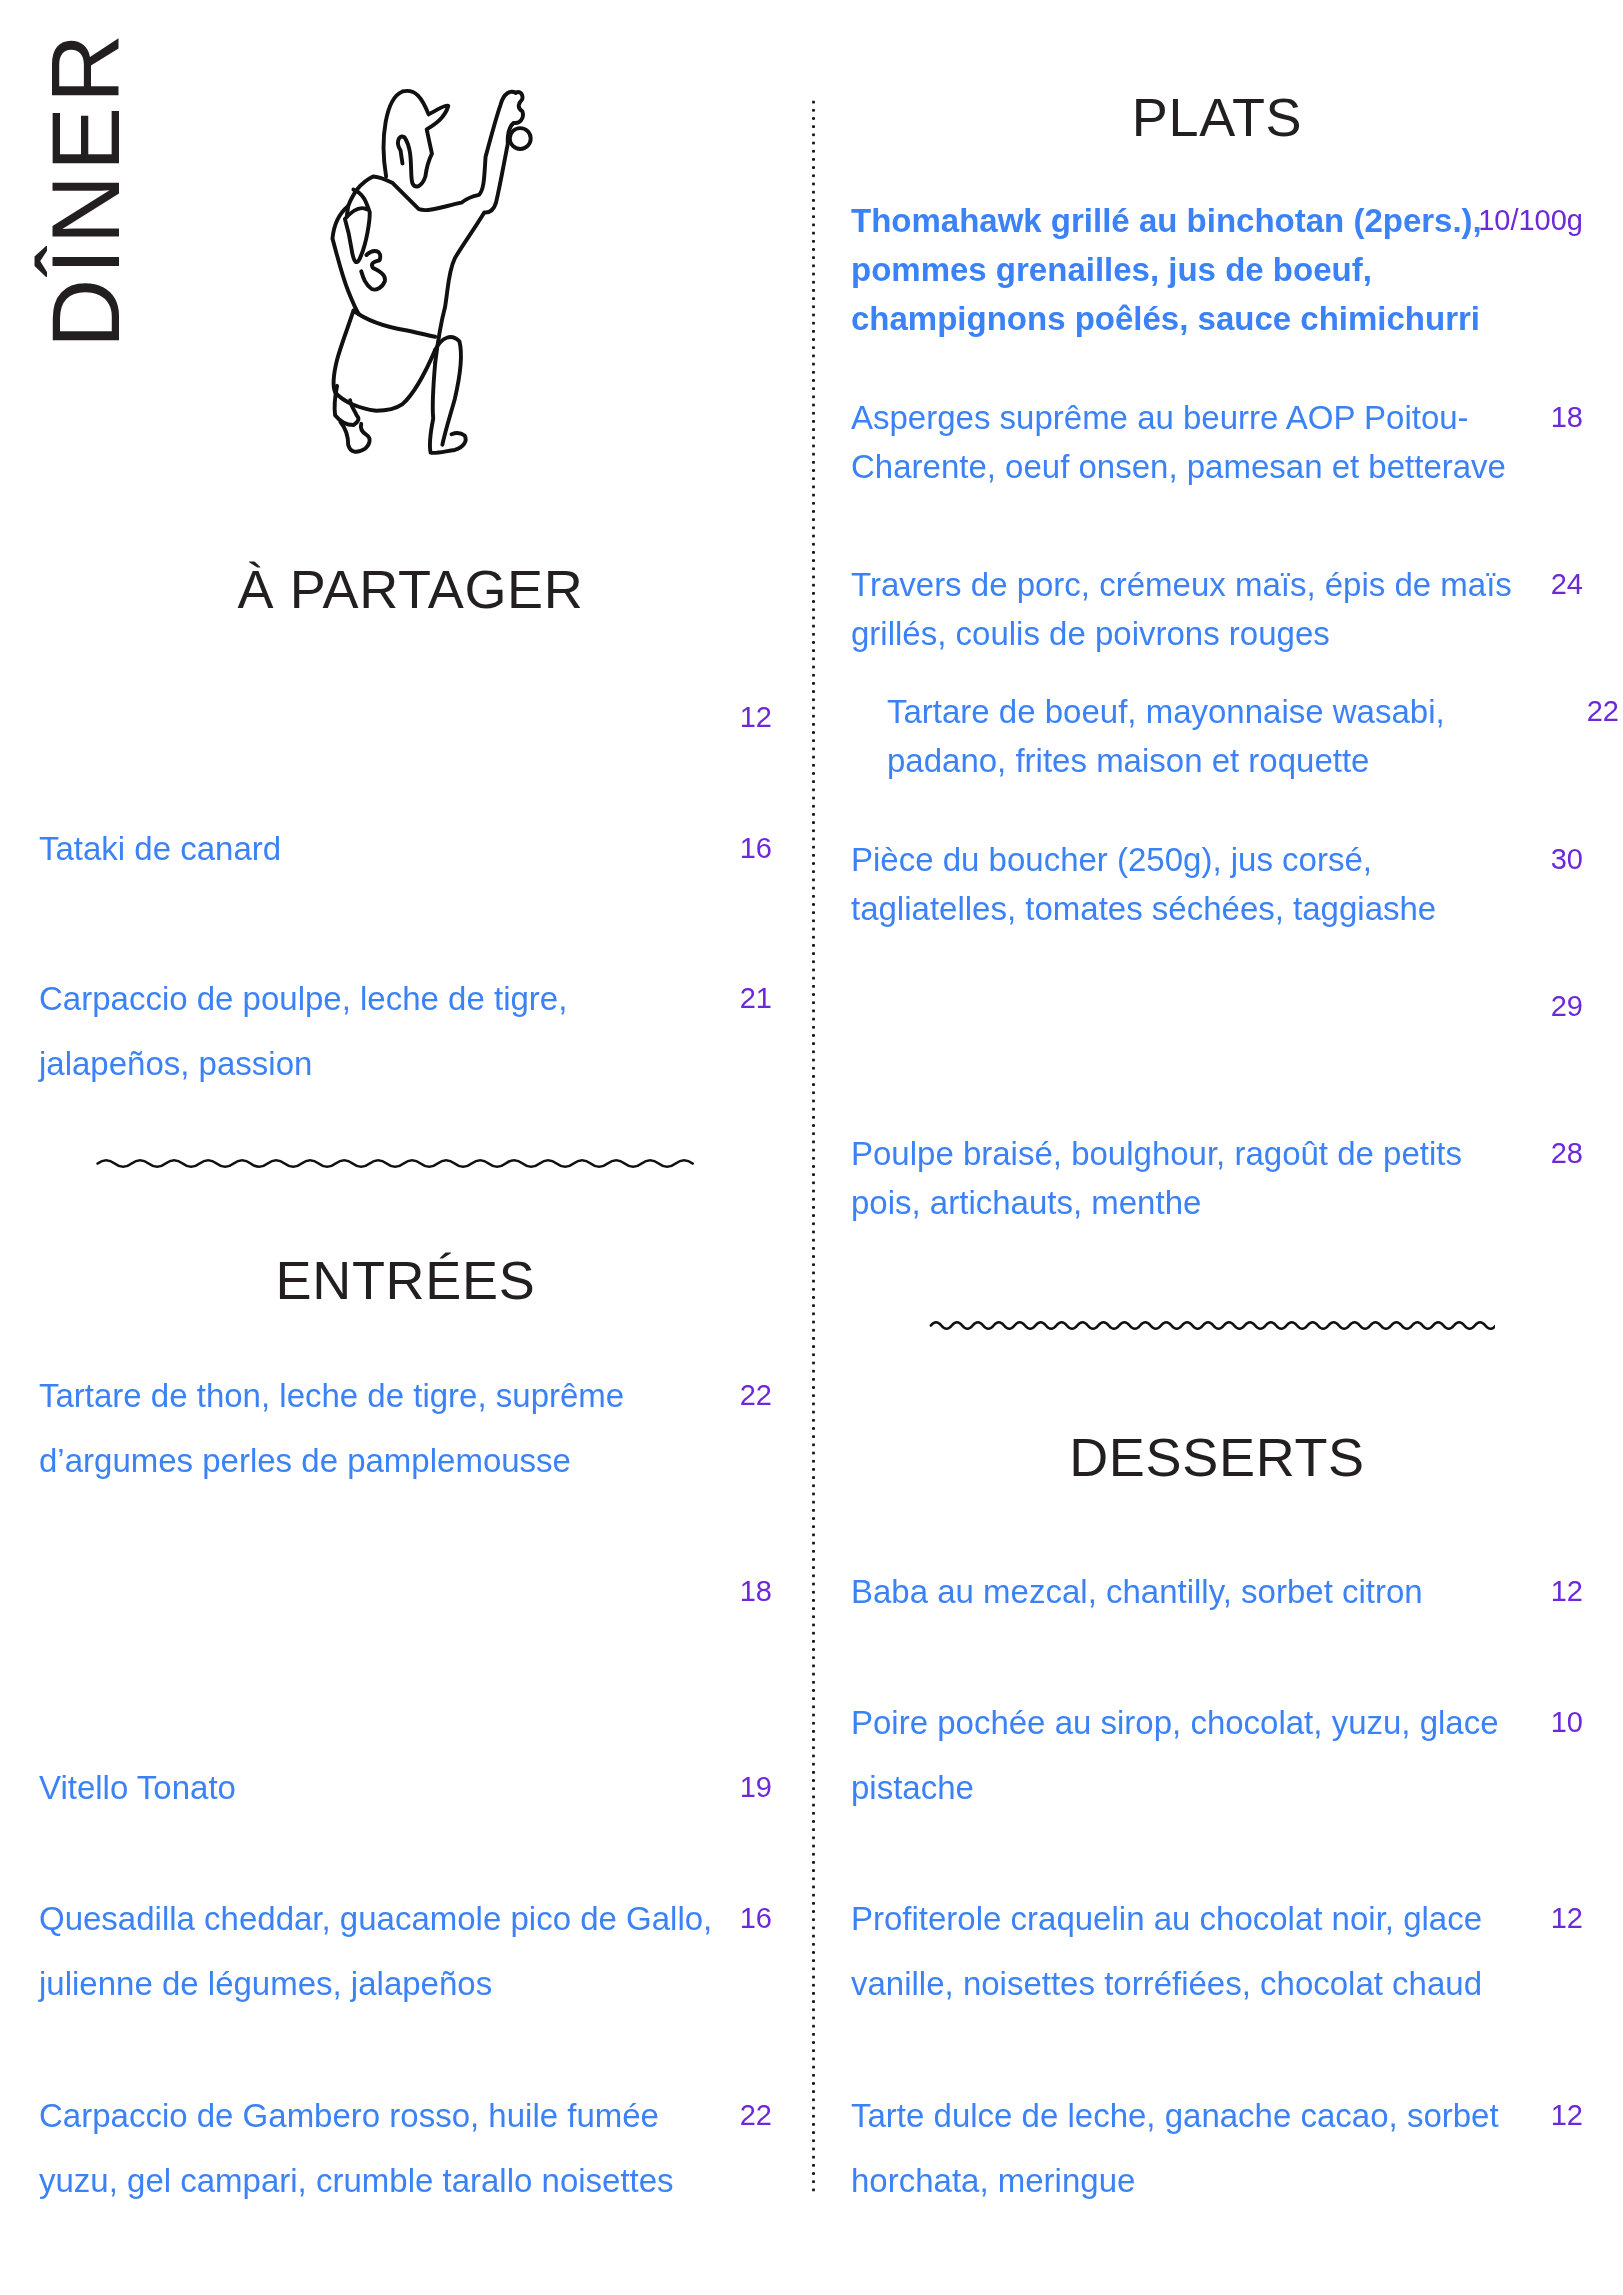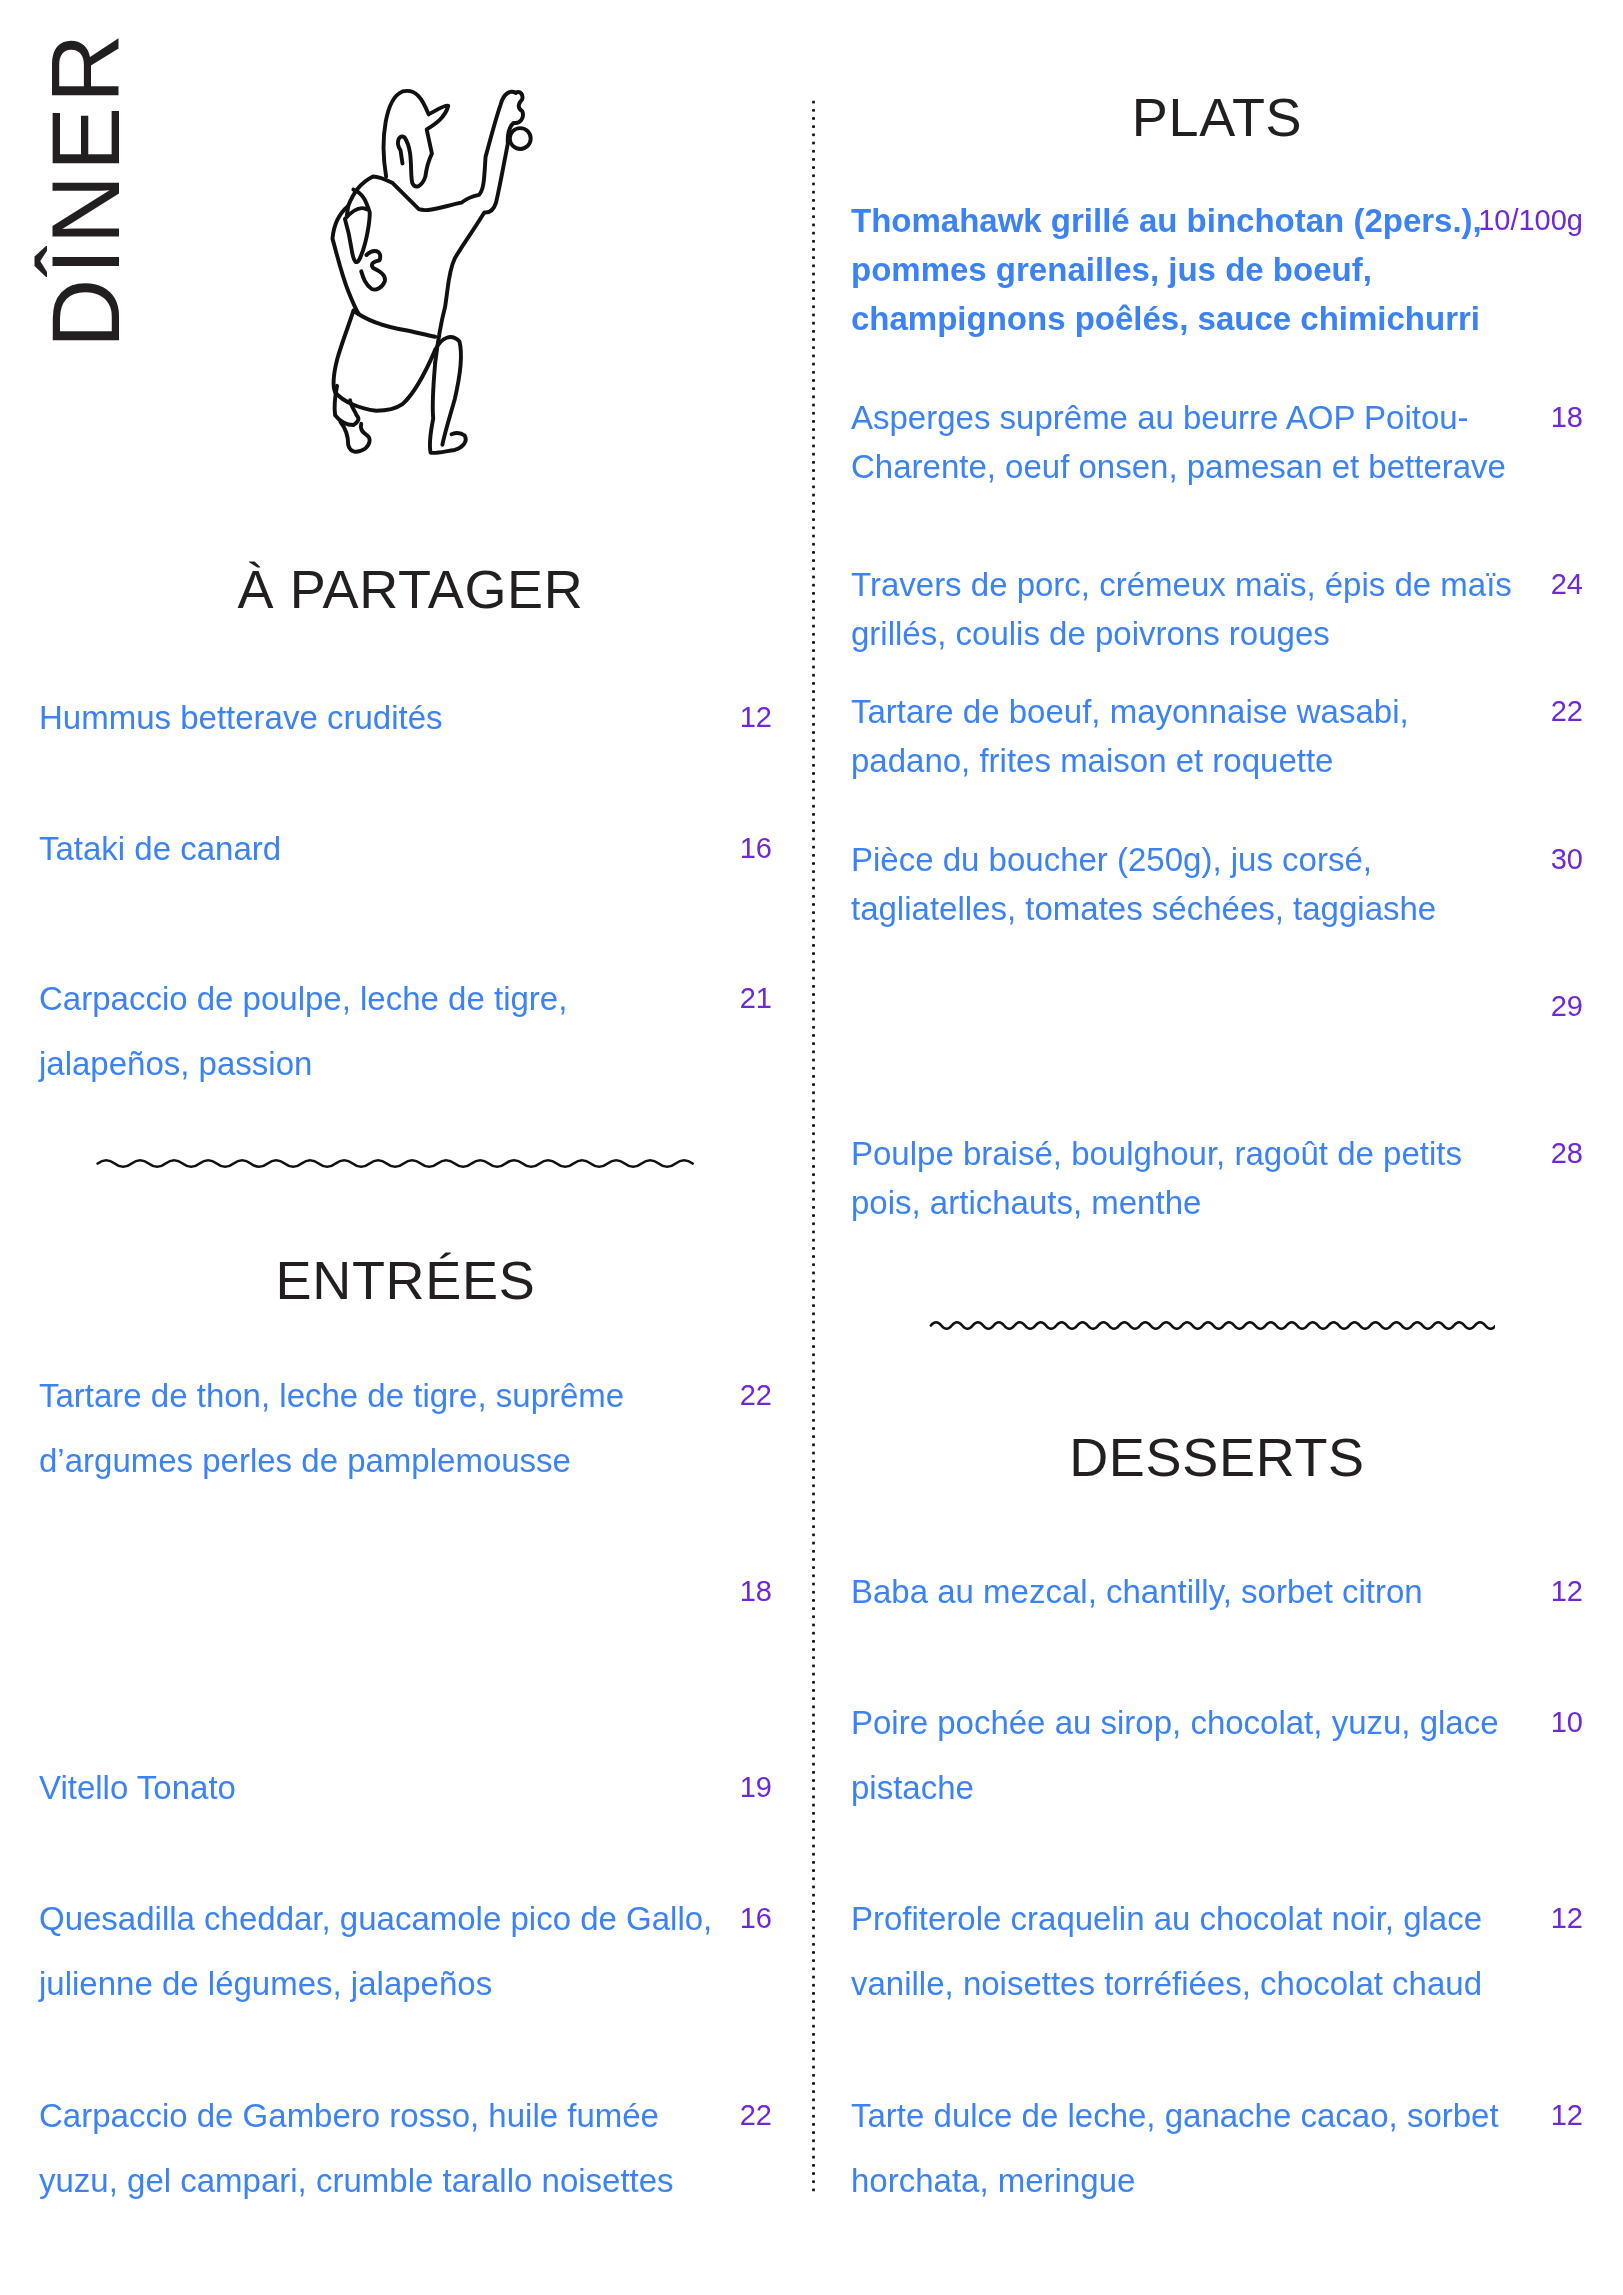--- a/index.html
+++ b/index.html
@@ -97,21 +97,20 @@
   <path d="M75 510 C72 525 70 540 72 555 C80 565 88 570 100 570 C108 565 110 560 105 555 C100 545 95 538 95 532 M80 565 C88 575 92 585 92 600 C95 612 105 614 118 606 C125 600 128 590 120 585 C112 580 110 575 112 568"></path>
 
   <path d="M225 455 C235 435 250 430 262 442 C268 465 262 500 255 530 C248 555 240 580 236 600 M225 475 C222 510 220 540 222 560 C218 580 215 598 218 612 C225 614 240 610 255 608 C268 604 275 595 270 586 C262 580 255 582 250 584"></path>
 </svg>
 
 <div class="col-divider"></div>
 
 <div class="heading" style="left:44px; width:733px; top:562px;">À PARTAGER</div>
 
 <div class="item left-item lh-wide" style="top:685px; height:65px;">
-  <div class="item-name">Hummus betterave crudités</div>
   <div class="item-price">12</div>
 </div>
 <div class="item left-item lh-wide" style="top:816px; height:65px;">
   <div class="item-name">Tataki de canard</div>
   <div class="item-price">16</div>
 </div>
 <div class="item left-item lh-wide" style="top:966px; height:131px;">
   <div class="item-name">Carpaccio de poulpe, leche de tigre,
 jalapeños, passion</div>
   <div class="item-price">21</div>
@@ -157,21 +156,21 @@
 <div class="item right-item lh-tight" style="top:393px; height:98px;">
   <div class="item-name">Asperges suprême au beurre AOP Poitou-
 Charente, oeuf onsen, pamesan et betterave</div>
   <div class="item-price">18</div>
 </div>
 <div class="item right-item lh-tight" style="top:560px; height:98px;">
   <div class="item-name">Travers de porc, crémeux maïs, épis de maïs
 grillés, coulis de poivrons rouges</div>
   <div class="item-price">24</div>
 </div>
-<div class="item right-item lh-tight" style="top:687px; height:98px;">
+<div class="item right-item lh-tight" style="top:687px; height:98px;margin-left:36px;">
   <div class="item-name">Tartare de boeuf, mayonnaise wasabi,
 padano, frites maison et roquette</div>
   <div class="item-price">22</div>
 </div>
 <div class="item right-item lh-tight" style="top:835px; height:98px;">
   <div class="item-name">Pièce du boucher (250g), jus corsé,
 tagliatelles, tomates séchées, taggiashe</div>
   <div class="item-price">30</div>
 </div>
 <div class="item right-item lh-tight" style="top:982px; height:98px;">

